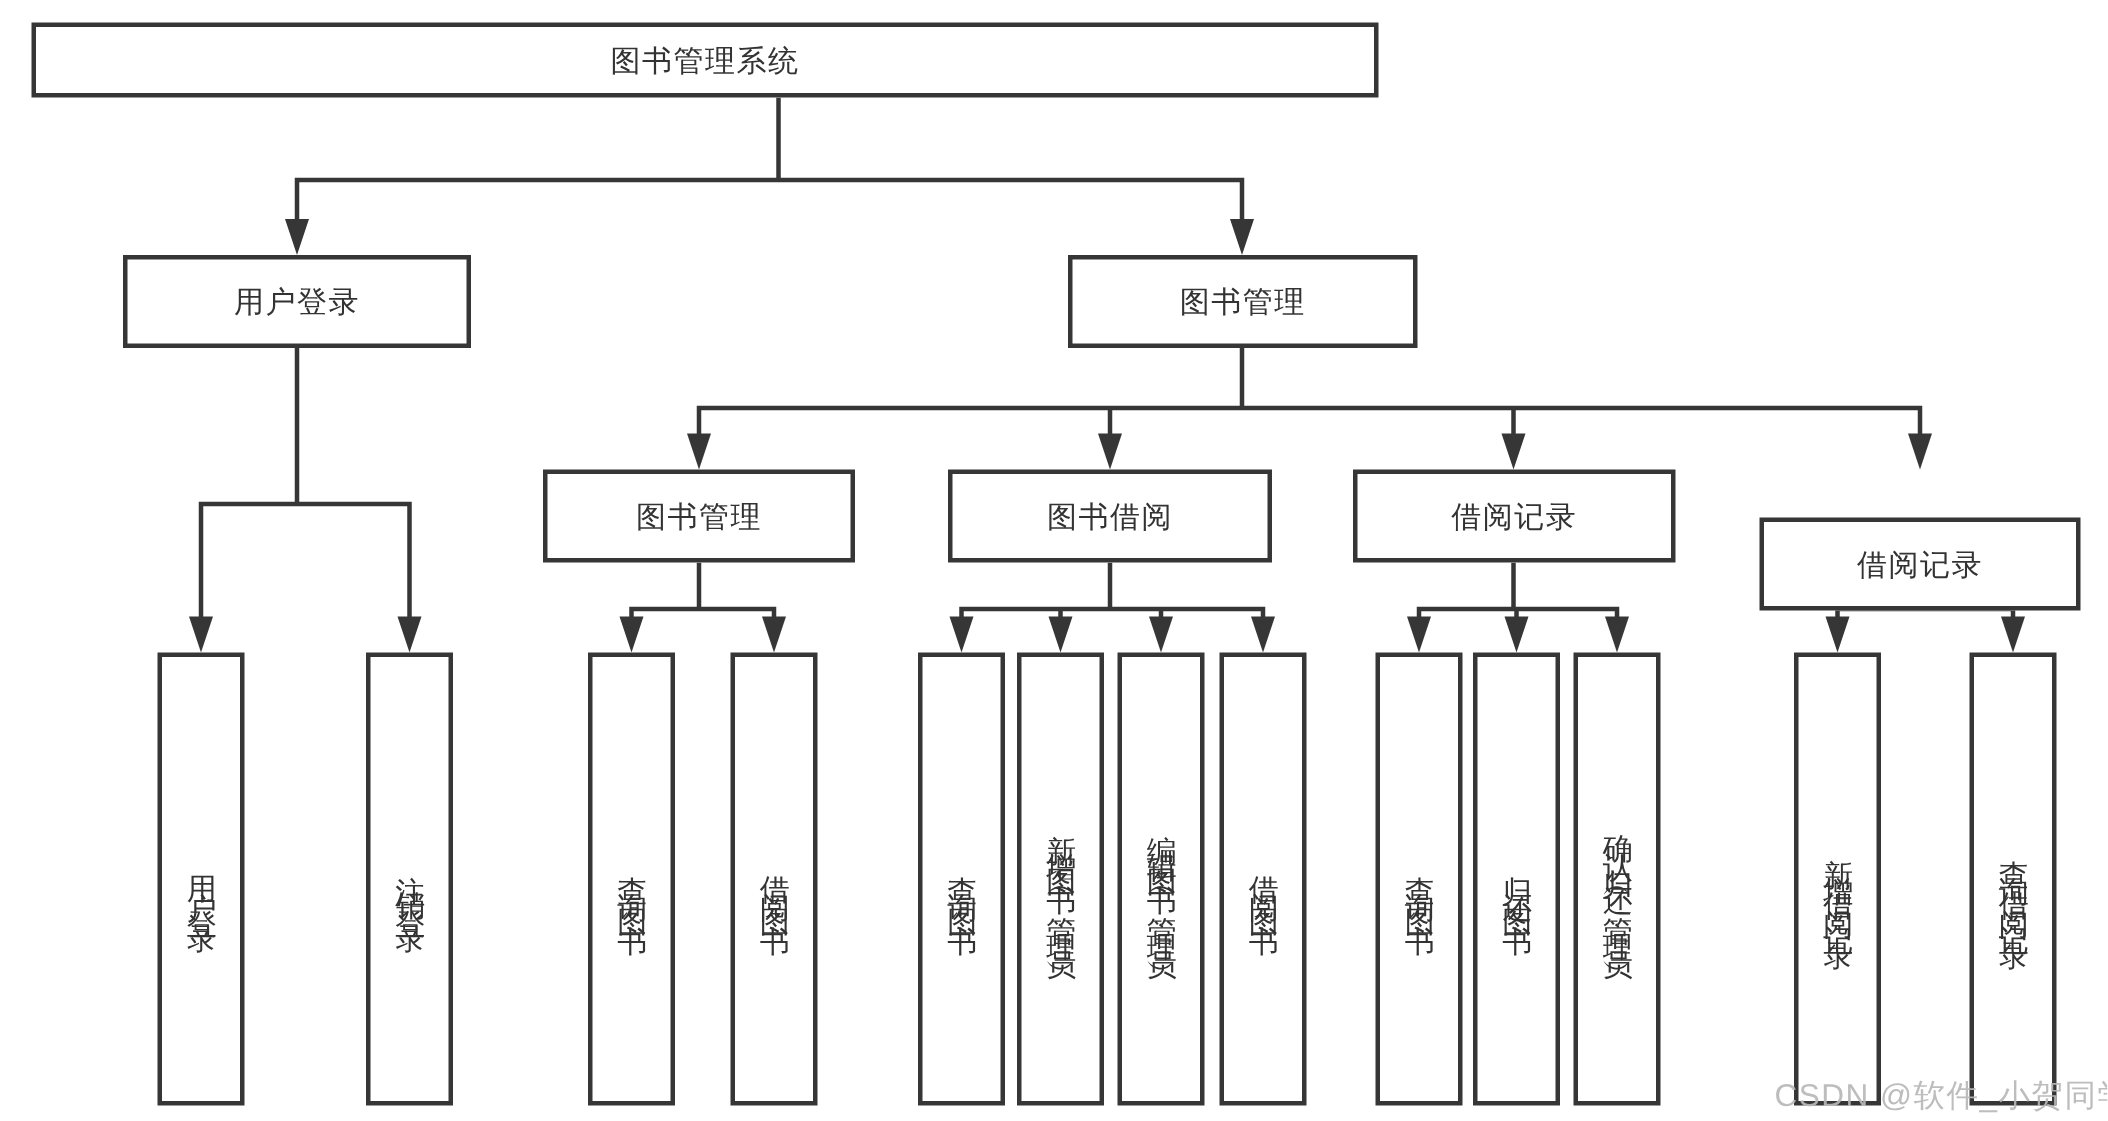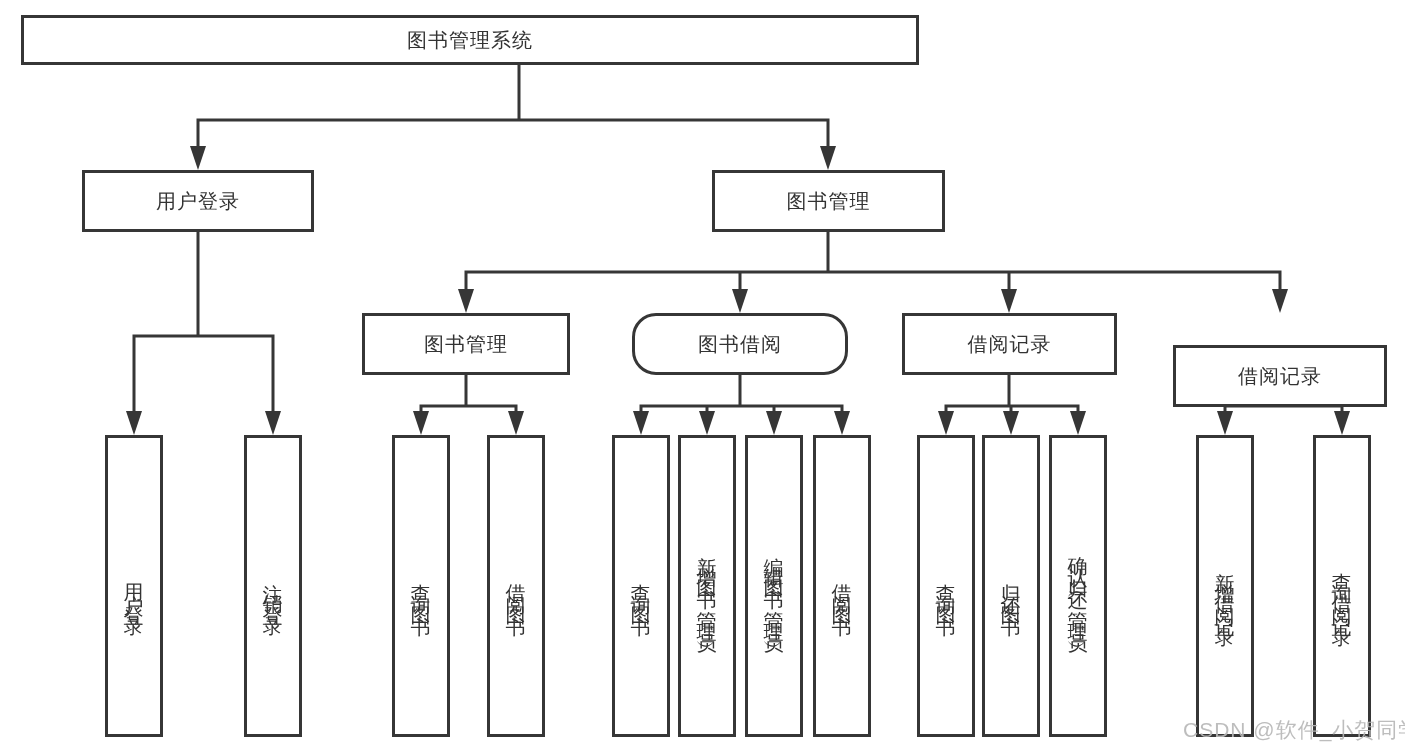--- a/index.html
+++ b/index.html
@@ -92,21 +92,21 @@
       <polygon points="1334,411 1350,411 1342,435"></polygon>
     </g>
   </svg>
 
   <div class="node" style="left:21px;top:15px;width:898px;height:50px;">图书管理系统</div>
 
   <div class="node" style="left:82px;top:170px;width:232px;height:62px;">用户登录</div>
   <div class="node" style="left:712px;top:170px;width:233px;height:62px;">图书管理</div>
 
   <div class="node" style="left:362px;top:313px;width:208px;height:62px;">图书管理</div>
-  <div class="node" style="left:632px;top:313px;width:216px;height:62px;border-radius:24px;">图书借阅</div>
+  <div class="node" style="left:632px;top:313px;width:216px;height:62px;">图书借阅</div>
   <div class="node" style="left:902px;top:313px;width:215px;height:62px;">借阅记录</div>
   <div class="node" style="left:1173px;top:313px;width:214px;height:62px;margin-top:32px;">借阅记录</div>
 
   <div class="node vnode" style="left:105px;top:435px;width:58px;height:302px;">用户登录</div>
   <div class="node vnode" style="left:244px;top:435px;width:58px;height:302px;">注销登录</div>
 
   <div class="node vnode" style="left:392px;top:435px;width:58px;height:302px;">查询图书</div>
   <div class="node vnode" style="left:487px;top:435px;width:58px;height:302px;">借阅图书</div>
 
   <div class="node vnode" style="left:612px;top:435px;width:58px;height:302px;">查询图书</div>

